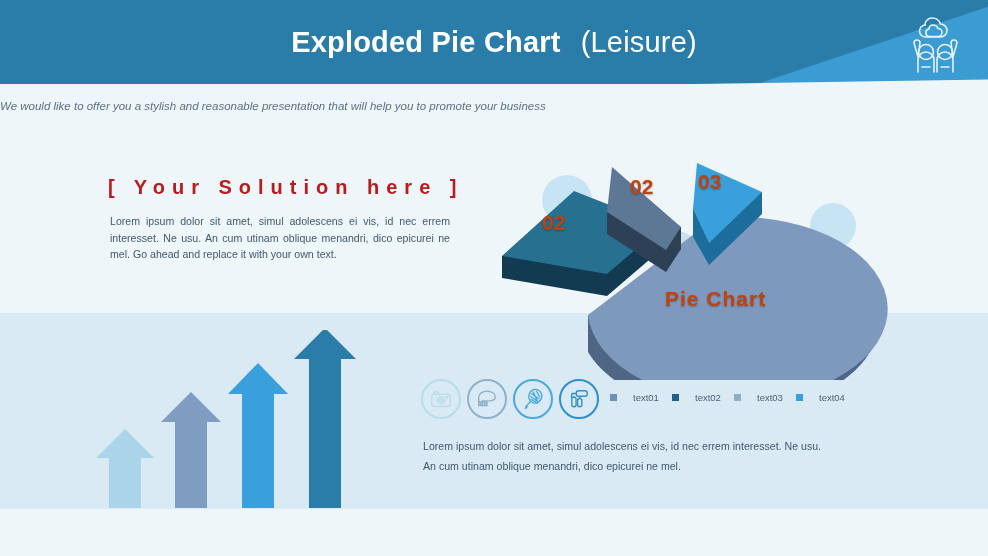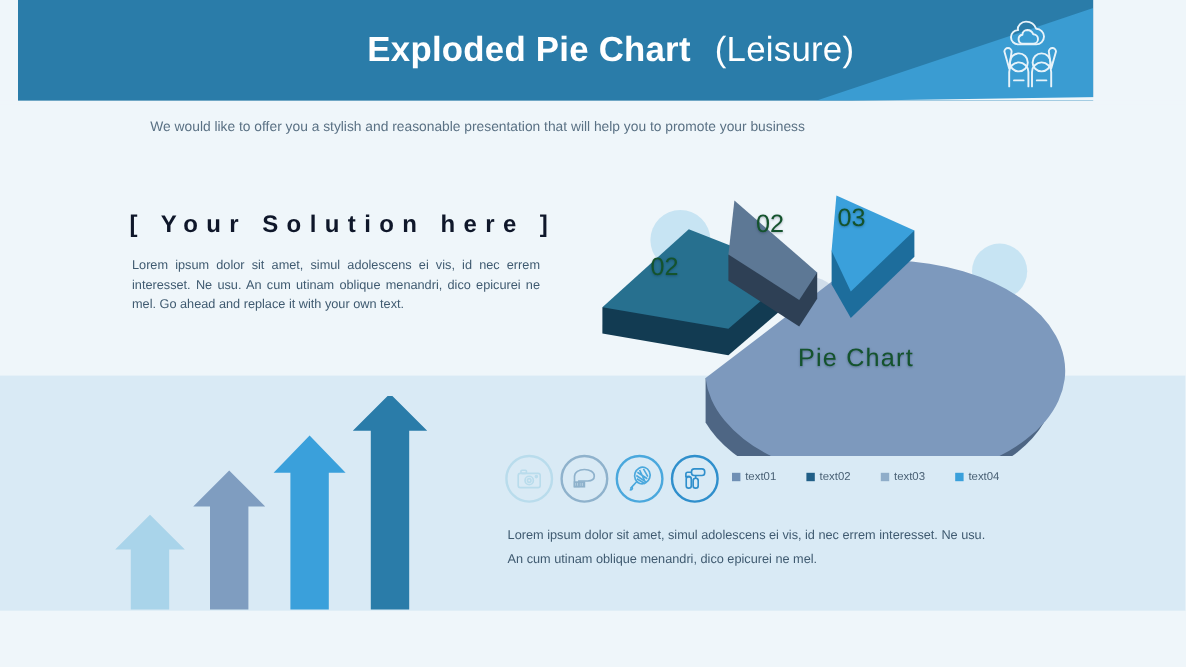--- a/index.html
+++ b/index.html
@@ -16,21 +16,21 @@
   .band-mid {
     position:absolute; left:0; top:313px; width:988px; height:196px;
     background:#d9eaf5;
   }
   .band-bottom {
     position:absolute; left:0; top:509px; width:988px; height:47px;
     background:#eff6fa;
   }
 
   
-  .header { position:absolute; left:15px; top:0; width:896px; height:84px; }
+  .header { position:absolute; left:0; top:0; width:988px; height:84px; }
   .header-base { position:absolute; inset:0; background:#2a7ca9; }
   .header-light {
     position:absolute; right:0; top:0; width:420px; height:84px;
     background:#3a9cd2;
     clip-path:polygon(100% 0, 100% 100%, 45% 100%, 100% 8%);
   }
   .header-notch {
     position:absolute; left:630px; bottom:0; width:358px; height:16px;
     background:#eff6fa;
     clip-path:polygon(18% 100%, 100% 72%, 100% 100%);
@@ -46,66 +46,66 @@
     white-space:nowrap; padding-right:0;
   }
   .title .t-bold { font-weight:bold; }
   .title .t-reg { font-weight:normal; margin-left:20px; }
 
   .header-icon { position:absolute; right:14px; top:5px; width:76px; height:72px; }
 
   
   .subtitle {
     position:absolute; left:0; top:100px; width:796px;
-    text-align:center; font-size:11.5px; color:#5a7184;
+    font-size:11.5px; color:#5a7184;font-style:italic;
   }
 
   
   .solution-head {
     position:absolute; left:108px; top:176px; width:400px;
-    font-size:20px; font-weight:bold; color:#0f172a;
+    font-size:20px; font-weight:bold; color:#b91c1c;
     letter-spacing:7px;
   }
   .solution-body {
     position:absolute; left:110px; top:213px; width:340px;
     font-size:10.6px; line-height:16.5px; color:#3f5a70;
     text-align:justify;
   }
 
   
   .pie-area { position:absolute; left:480px; top:155px; width:430px; height:225px; }
   .deco-circle { position:absolute; border-radius:50%; background:#b9ddf0; opacity:.75; }
   .dc1 { left:62px; top:20px; width:50px; height:50px; }
   .dc2 { left:172px; top:76px; width:48px; height:48px; background:#b7c9dd; opacity:.55; }
   .dc3 { left:330px; top:48px; width:46px; height:46px; }
 
   .pie-svg { position:absolute; left:0; top:0; }
   .slice-label {
-    position:absolute; color:#14532d; font-weight:normal;
+    position:absolute; color:#c2410c; font-weight:bold;
     text-shadow:0 1px 2px rgba(10,30,50,.35);
   }
   .lbl-01 { left:62px; top:56px; font-size:21px; }
   .lbl-02 { left:150px; top:20px; font-size:21px; }
   .lbl-03 { left:218px; top:15px; font-size:21px;text-align:right; }
   .lbl-main { left:185px; top:132px; font-size:21px; letter-spacing:1px; }
 
   
   .icons-row { position:absolute; left:421px; top:379px; display:flex; gap:6px; }
   .icon-circle {
     width:40px; height:40px; border-radius:50%;
     display:flex; align-items:center; justify-content:center;
   }
   .ic1 { border:2px solid #b9dcec; }
   .ic2 { border:2px solid #8fb2cc; }
   .ic3 { border:2px solid #4aa8dd; }
   .ic4 { border:2px solid #2f8fcc; }
 
   
   .legend { position:absolute; left:610px; top:392px; display:flex; }
-  .legend-item { display:flex; align-items:center; width:62px; }
+  .legend-item { display:flex; align-items:center; width:62px;gap:12px; }
   .legend-swatch { width:7px; height:7px; margin-right:4px; flex:none; }
   .legend-text { font-size:9.5px; color:#4a6175; }
 
   
   .bottom-para {
     position:absolute; left:423px; top:436px; width:400px;
     font-size:10.6px; line-height:20px; color:#3f5a70;
   }
 
   

